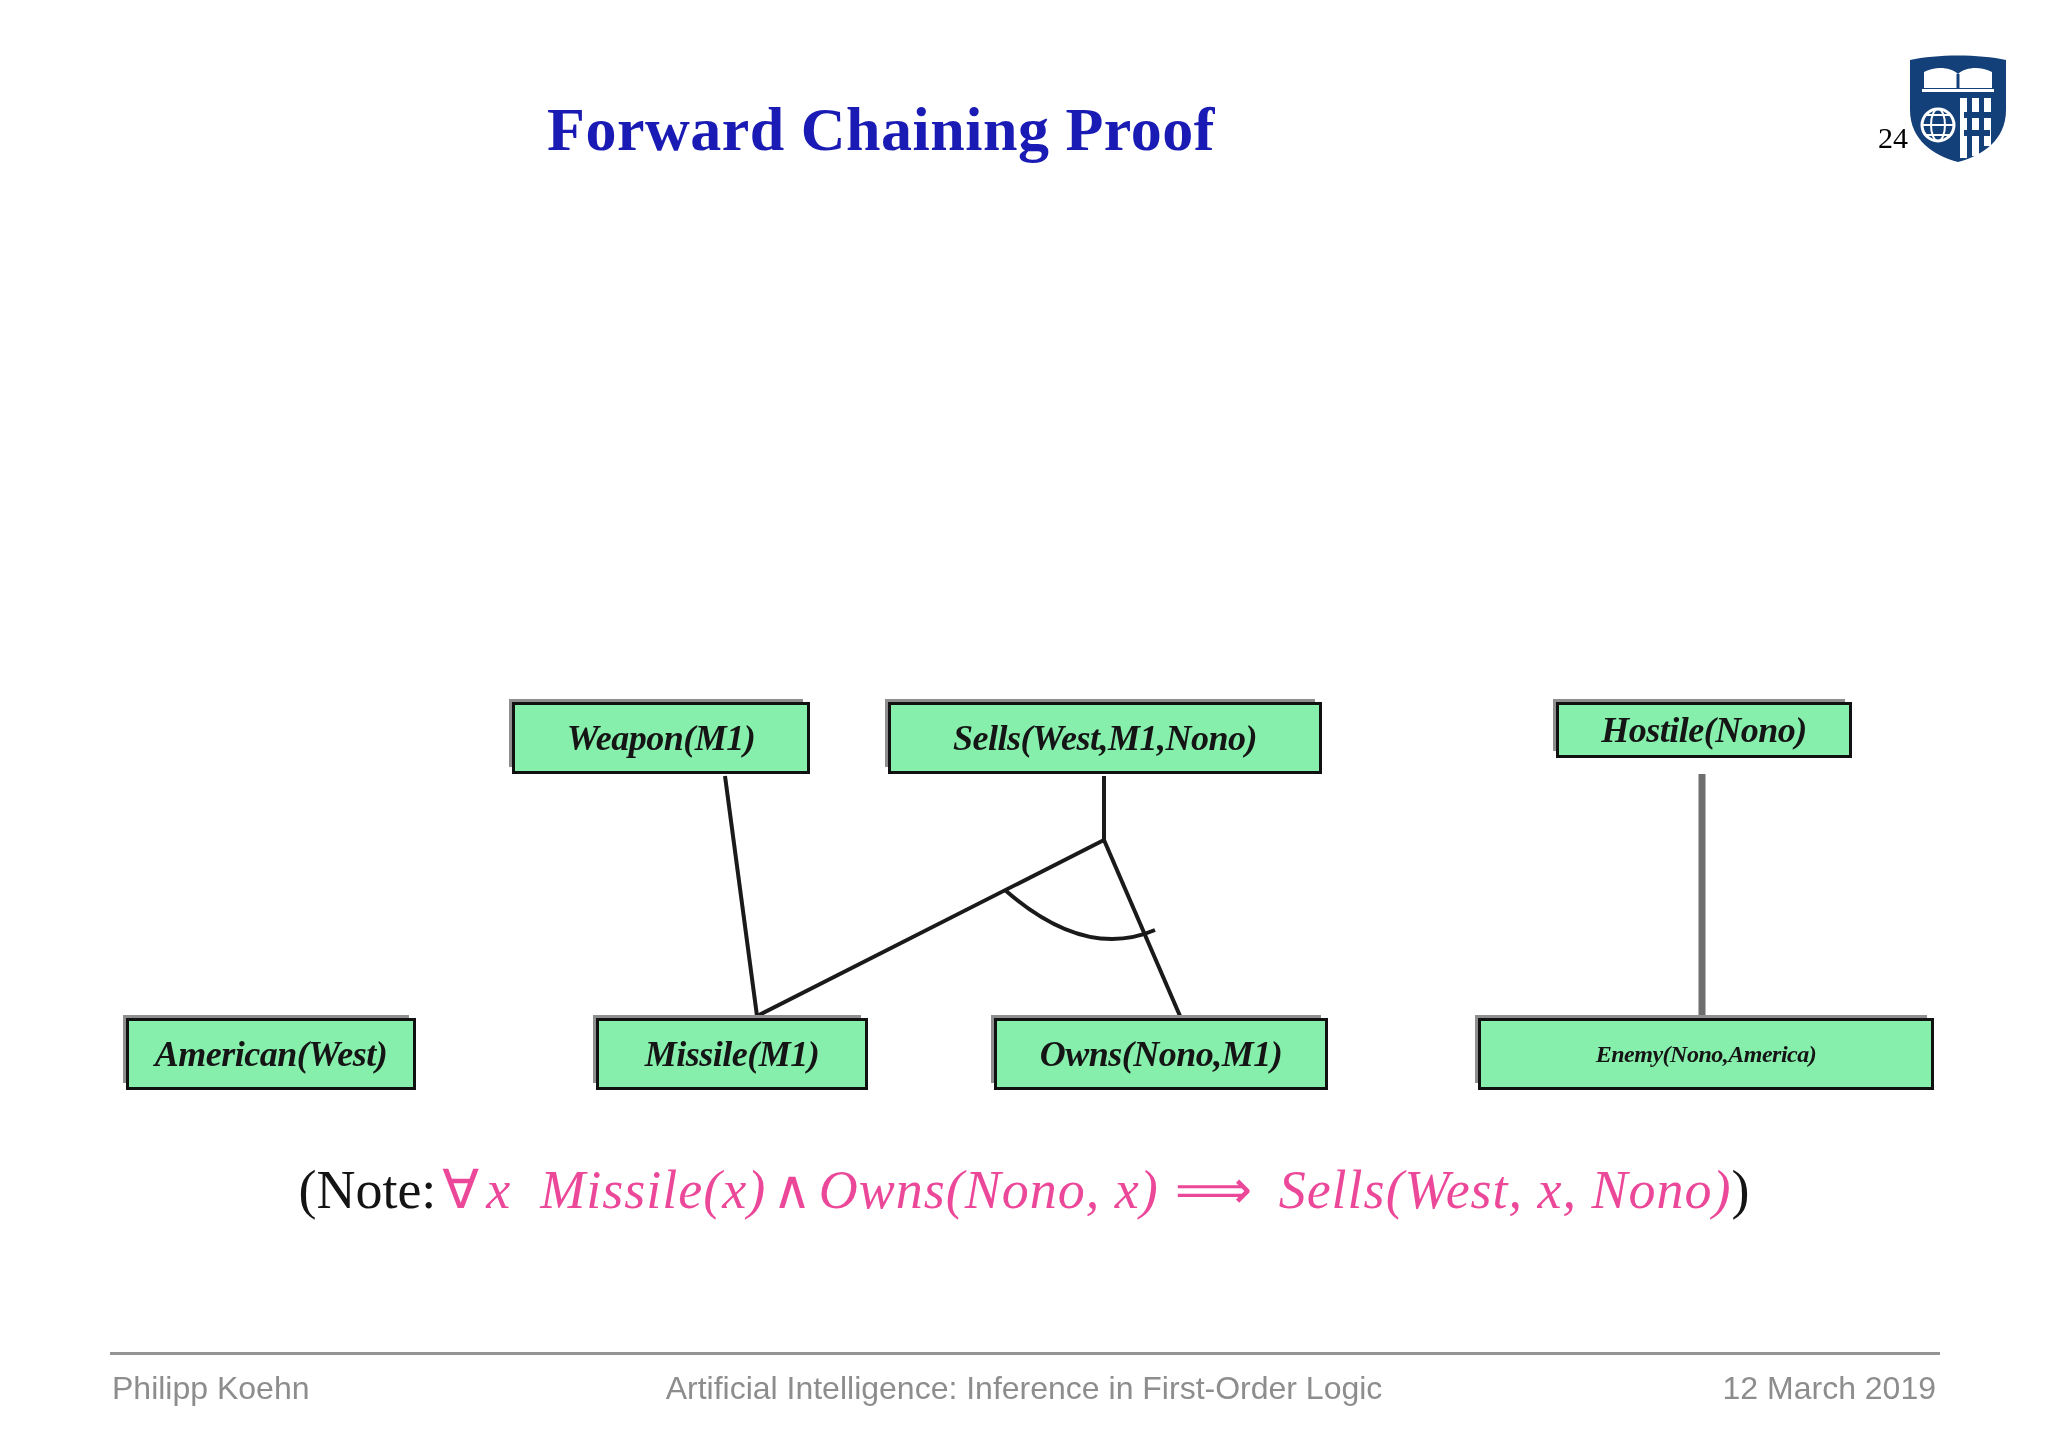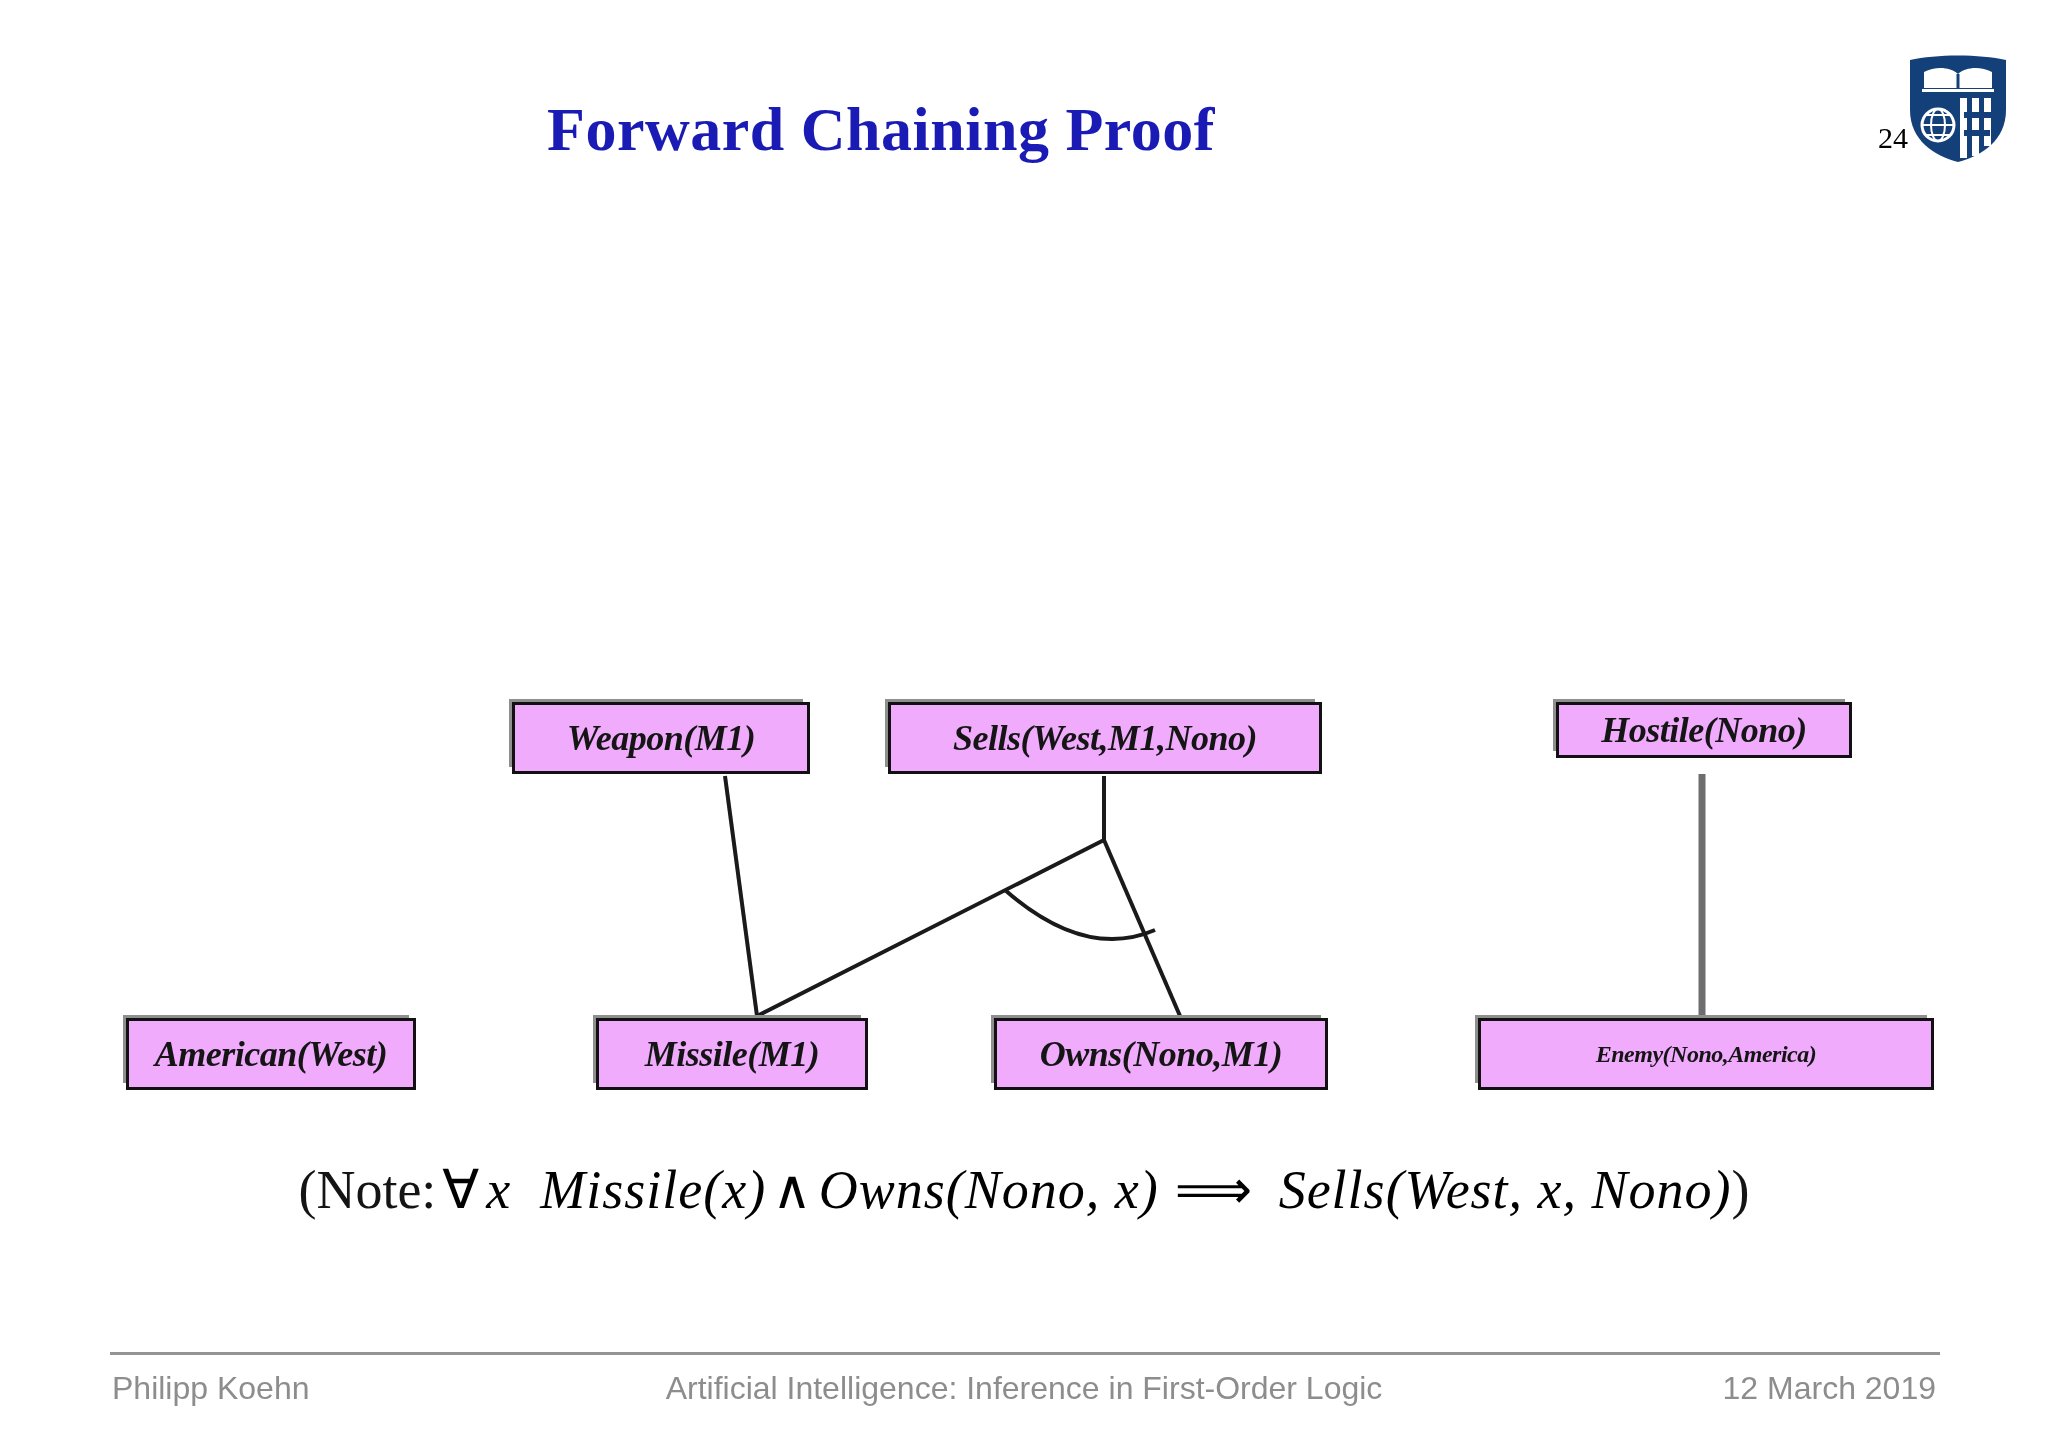--- a/index.html
+++ b/index.html
@@ -54,21 +54,21 @@
     top: 0;
     width: 2048px;
     height: 1448px;
     pointer-events: none;
   }
   #proof-diagram svg { display: block; }
 
   .node-box {
     position: absolute;
     box-sizing: border-box;
-    background: #f0abfc;
+    background: #86efac;
     border: 3px solid #111111;
     box-shadow: -5px -5px 0 -2px #8f8f8f;
     display: flex;
     align-items: center;
     justify-content: center;
     font-family: "Liberation Serif", serif;
     font-style: italic;
     font-weight: bold;
     color: #151515;
     white-space: nowrap;
@@ -90,21 +90,21 @@
     top: 1158px;
     width: 2048px;
     text-align: center;
     white-space: nowrap;
     font-family: "Liberation Serif", serif;
     font-size: 54px;
     color: #141414;
   }
   #note-line .formula {
     font-style: italic;
-    color: #000000;
+    color: #ec4899;
     letter-spacing: 1px;
   }
   #note-line .formula .op {
     font-style: normal;
     padding: 0 6px;
   }
   #note-line .formula .imp {
     font-style: normal;
     padding: 0 16px;
     letter-spacing: -4px;

